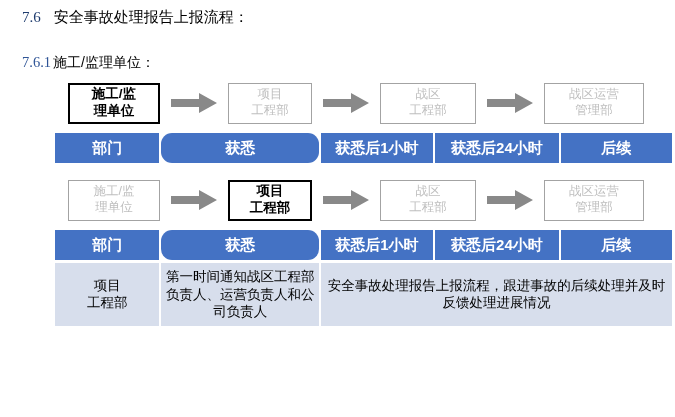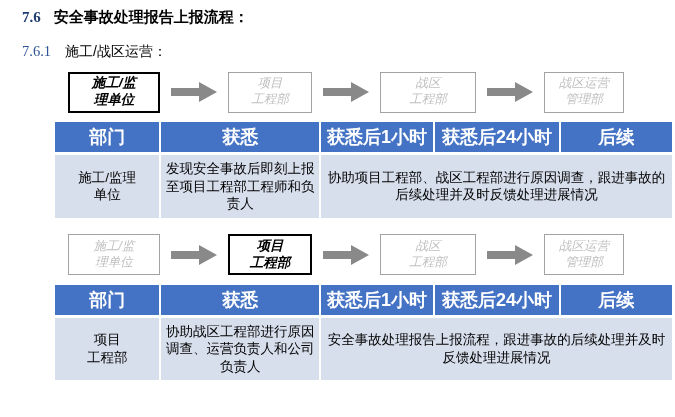--- a/index.html
+++ b/index.html
@@ -5,81 +5,81 @@
   * { margin: 0; padding: 0; box-sizing: border-box; }
   html, body { background: #ffffff; }
   body {
     width: 675px; height: 417px; overflow: hidden;
     font-family: "Liberation Sans", "DejaVu Sans", sans-serif;
     color: #000;
   }
   .page { padding: 8px 0 0 22px; }
 
   
-  .h-main { margin-bottom: 16px; font-size: 15px; font-weight: bold; }
+  .h-main { margin-bottom: 27px; font-size: 15px; font-weight: normal; }
   .h-main .num {
     font-family: "Liberation Serif", "DejaVu Serif", serif;
     color: #1f3c6e; margin-right: 13px; font-size: 15px;
   }
   .h-sub { margin-bottom: 9px; font-size: 14px; }
   .h-sub .num {
     font-family: "Liberation Serif", "DejaVu Serif", serif;
-    color: #2f5496; margin-right: 14px; font-size: 14.5px;
+    color: #2f5496; margin-right: 2px; font-size: 14.5px;
   }
 
   
   .flow {
     display: flex; align-items: center;
     margin: 0 0 5px 46px; height: 44px;
   }
   .fbox {
     height: 41px; display: flex; align-items: center; justify-content: center;
-    text-align: center; background: #fff; flex: 0 0 auto; font-style: italic;
+    text-align: center; background: #fff; flex: 0 0 auto;
   }
   .fbox .lbl { white-space: pre-line; line-height: 1.25; }
   .fbox.inactive { border: 1px solid #a3a3a3; }
   .fbox.inactive .lbl { color: #bfbfbf; font-size: 12.5px; }
   .fbox.active { border: 2.5px solid #000; }
   .fbox.active .lbl { color: #000; font-weight: bold; font-size: 13.5px; }
-  .w1 { width: 92px; } .w2 { width: 84px; } .w3 { width: 96px; } .w4 { width: 80px; justify-content: center; }
+  .w1 { width: 92px; } .w2 { width: 84px; } .w3 { width: 96px; } .w4 { width: 100px; justify-content: center; }
   .farrow { margin: 0 11px; flex: 0 0 auto; }
   .farrow polygon { fill: #898989; }
 
   
   table.proc {
     table-layout: fixed; width: 621px; margin-left: 31px;
     border-collapse: separate; border-spacing: 2px 3px;
     margin-bottom: 12px;
   }
   table.proc th {
     background: #4472c4; color: #fff; font-weight: bold;
-    font-size: 18px; height: 30px; text-align: center; vertical-align: middle;
+    font-size: 15px; height: 30px; text-align: center; vertical-align: middle;
     padding: 2px;
   }
   table.proc td {
     background: #d7deec; color: #000; font-size: 13.5px;
     text-align: center; vertical-align: middle;
     padding: 5px 4px; line-height: 1.3;
   }
   td.pre { white-space: pre-line; }
-  .c1 { width: 93px; } .c2 { width: 140px; } .c3 { width: 100px; }
+  .c1 { width: 93px; } .c2 { width: 140px; border-radius: 11px; } .c3 { width: 100px; }
   .c4 { width: 110px; } .c5 { width: 99px; }
 </style>
 </head>
 <body>
 
 <div class="page">
 
   <div class="h-main">
     <span class="num">7.6</span><span>安全事故处理报告上报流程：</span>
   </div>
 
   <div class="section">
     <div class="h-sub">
-      <span class="num">7.6.1</span><span>施工/战区运营：</span>
+      <span class="num">7.6.1</span><span>施工/监理单位：</span>
     </div>
 
     <div class="flow">
       <div class="fbox active w1">
         <span class="lbl">施工/监
 理单位</span>
       </div>
       <svg class="farrow" width="46" height="20" viewBox="0 0 46 20">
           <polygon points="0,6 28,6 28,0 46,10 28,20 28,14 0,14"></polygon>
         </svg>
@@ -104,26 +104,20 @@
     </div>
 
     <table class="proc">
       <tbody>
           <tr>
         <th class="c1">部门</th>
         <th class="c2">获悉</th>
         <th class="c3">获悉后1小时</th>
         <th class="c4">获悉后24小时</th>
         <th class="c5">后续</th>
-      </tr>
-      <tr>
-        <td class="pre">施工/监理
-单位</td>
-        <td>发现安全事故后即刻上报至项目工程部工程师和负责人</td>
-        <td colspan="3">协助项目工程部、战区工程部进行原因调查，跟进事故的后续处理并及时反馈处理进展情况</td>
       </tr>
     </tbody>
       </table>
   </div>
 
   <div class="section">
 
     <div class="flow">
       <div class="fbox inactive w1">
         <span class="lbl">施工/监
@@ -157,20 +151,20 @@
           <tr>
         <th class="c1">部门</th>
         <th class="c2">获悉</th>
         <th class="c3">获悉后1小时</th>
         <th class="c4">获悉后24小时</th>
         <th class="c5">后续</th>
       </tr>
       <tr>
         <td class="pre">项目
 工程部</td>
-        <td>协助战区工程部进行原因调查、运营负责人和公司负责人</td>
+        <td>第一时间通知战区工程部负责人、运营负责人和公司负责人</td>
         <td colspan="3">安全事故处理报告上报流程，跟进事故的后续处理并及时反馈处理进展情况</td>
       </tr>
     </tbody>
       </table>
   </div>
 
 </div>
 
 </body></html>

